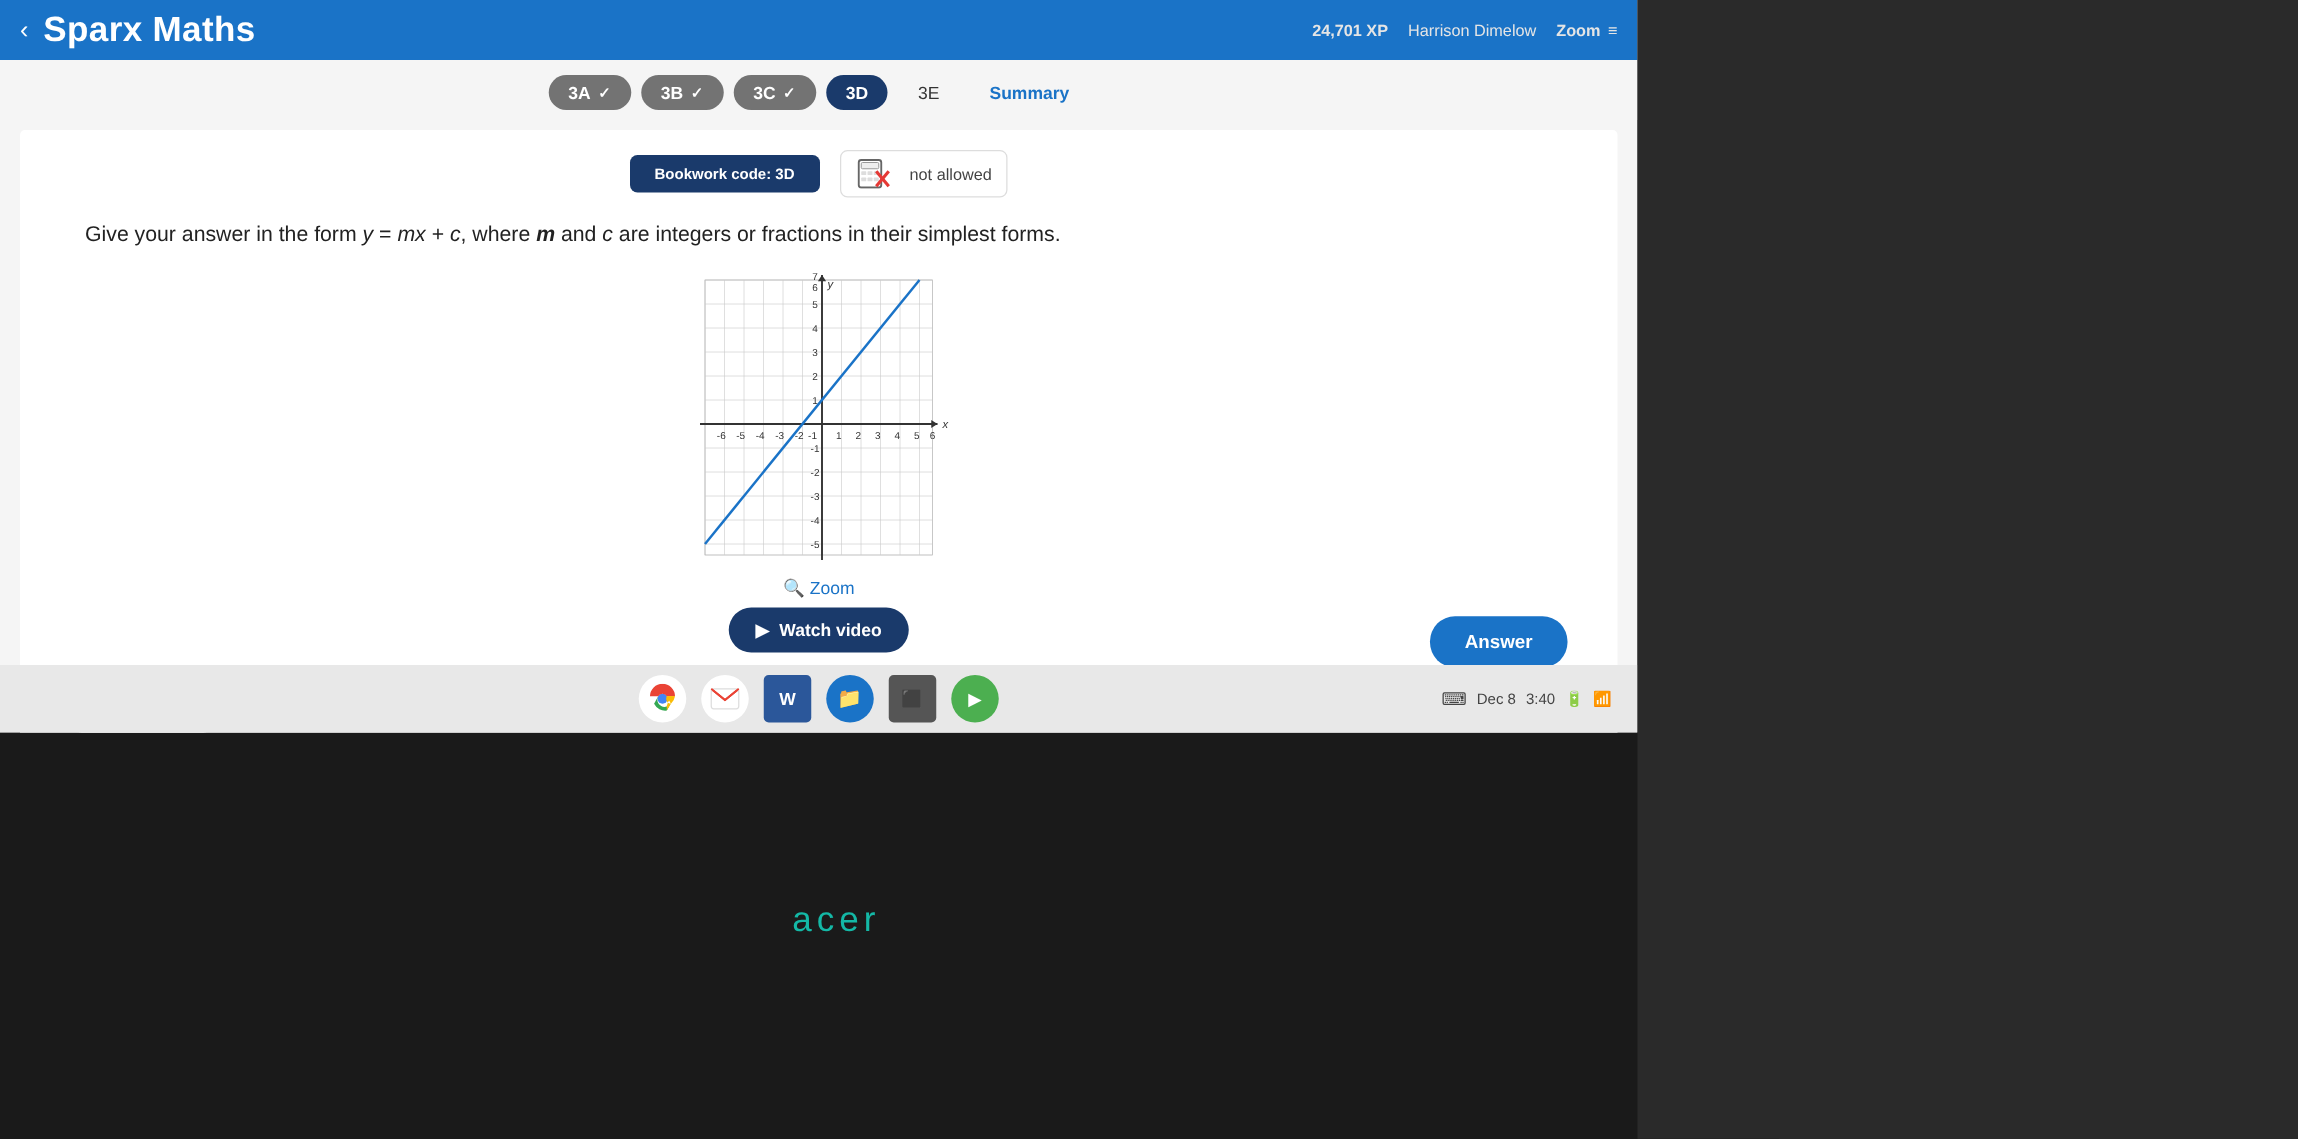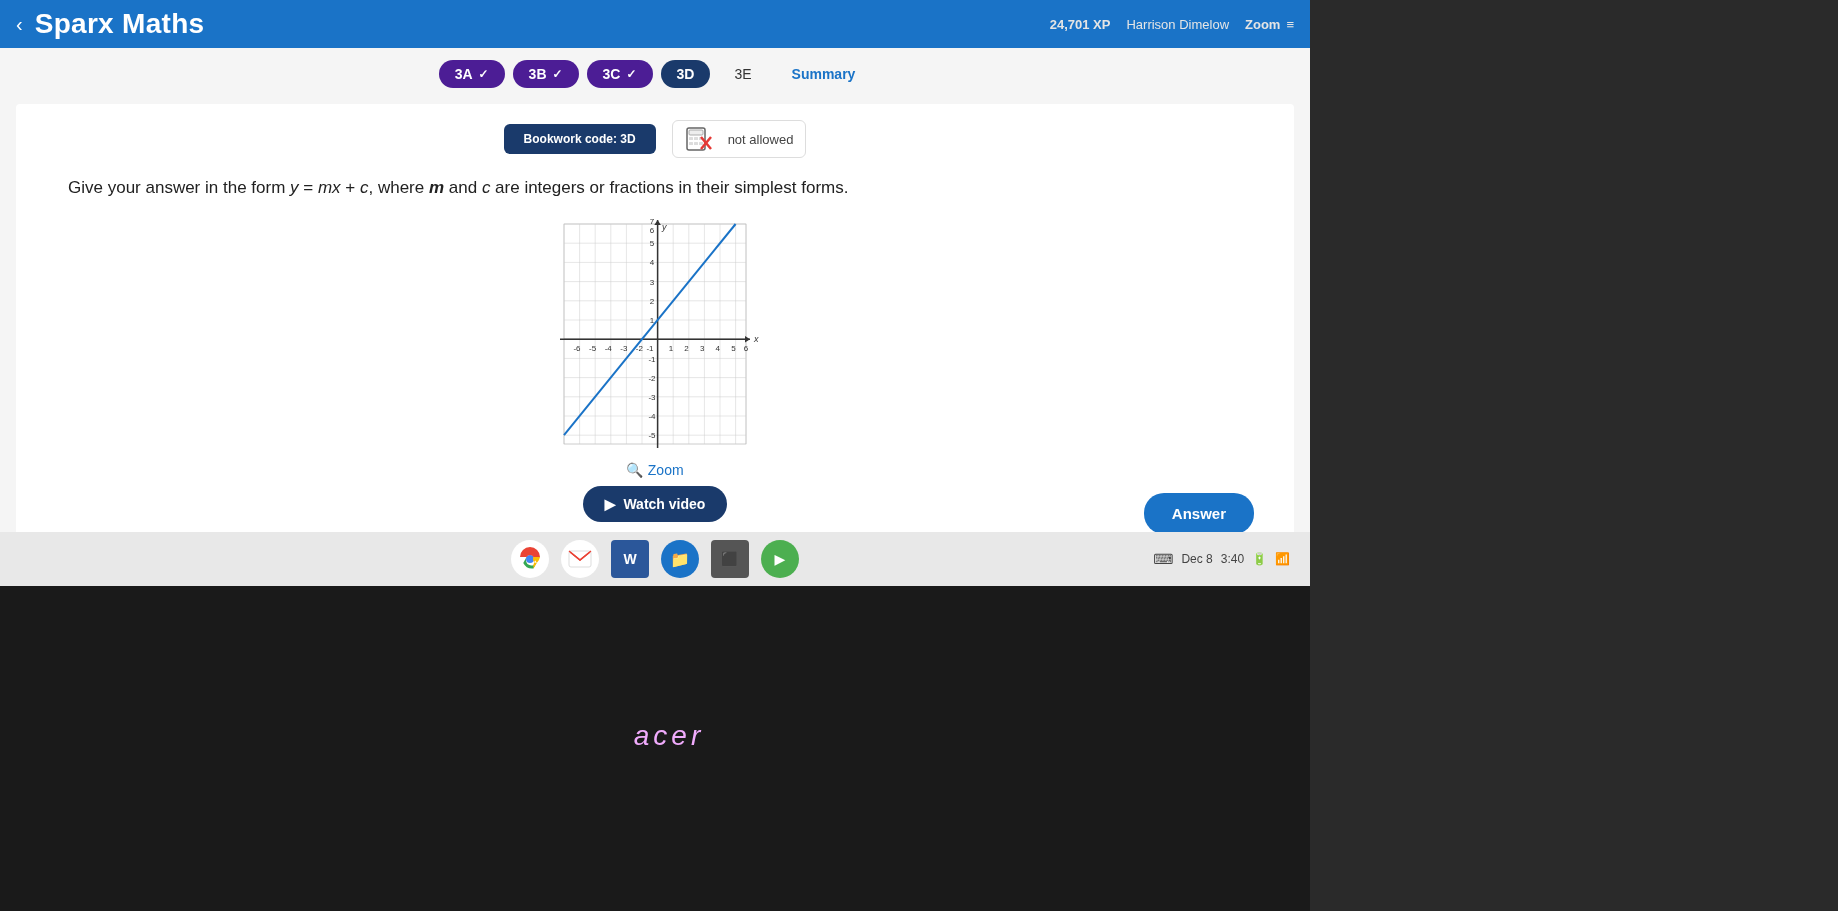--- a/index.html
+++ b/index.html
@@ -82,21 +82,21 @@
       border-radius: 20px;
       font-size: 14px;
       font-weight: 600;
       cursor: pointer;
       display: flex;
       align-items: center;
       gap: 6px;
     }
 
     .tab-completed {
-      background: #4c1d95;
+      background: #737373;
       color: white;
       justify-content: space-between;
     }
 
     .tab-active {
       background: #1a3a6b;
       color: white;
     }
 
     .tab-inactive {
@@ -303,23 +303,22 @@
       height: 271px;
       background: #1a1a1a;
       display: flex;
       flex-direction: column;
       align-items: center;
       justify-content: flex-start;
       padding-top: 20px;
     }
 
     .acer-logo {
-      color: #f0abfc;
+      color: #14b8a6;
       font-size: 28px;
-      font-style: italic;
       letter-spacing: 4px;
       margin-top: 60px;
       margin-left: 28px;
     }
 
     
     .screen-content {
       position: absolute;
       top: 0; left: 0;
       width: 1310px;

